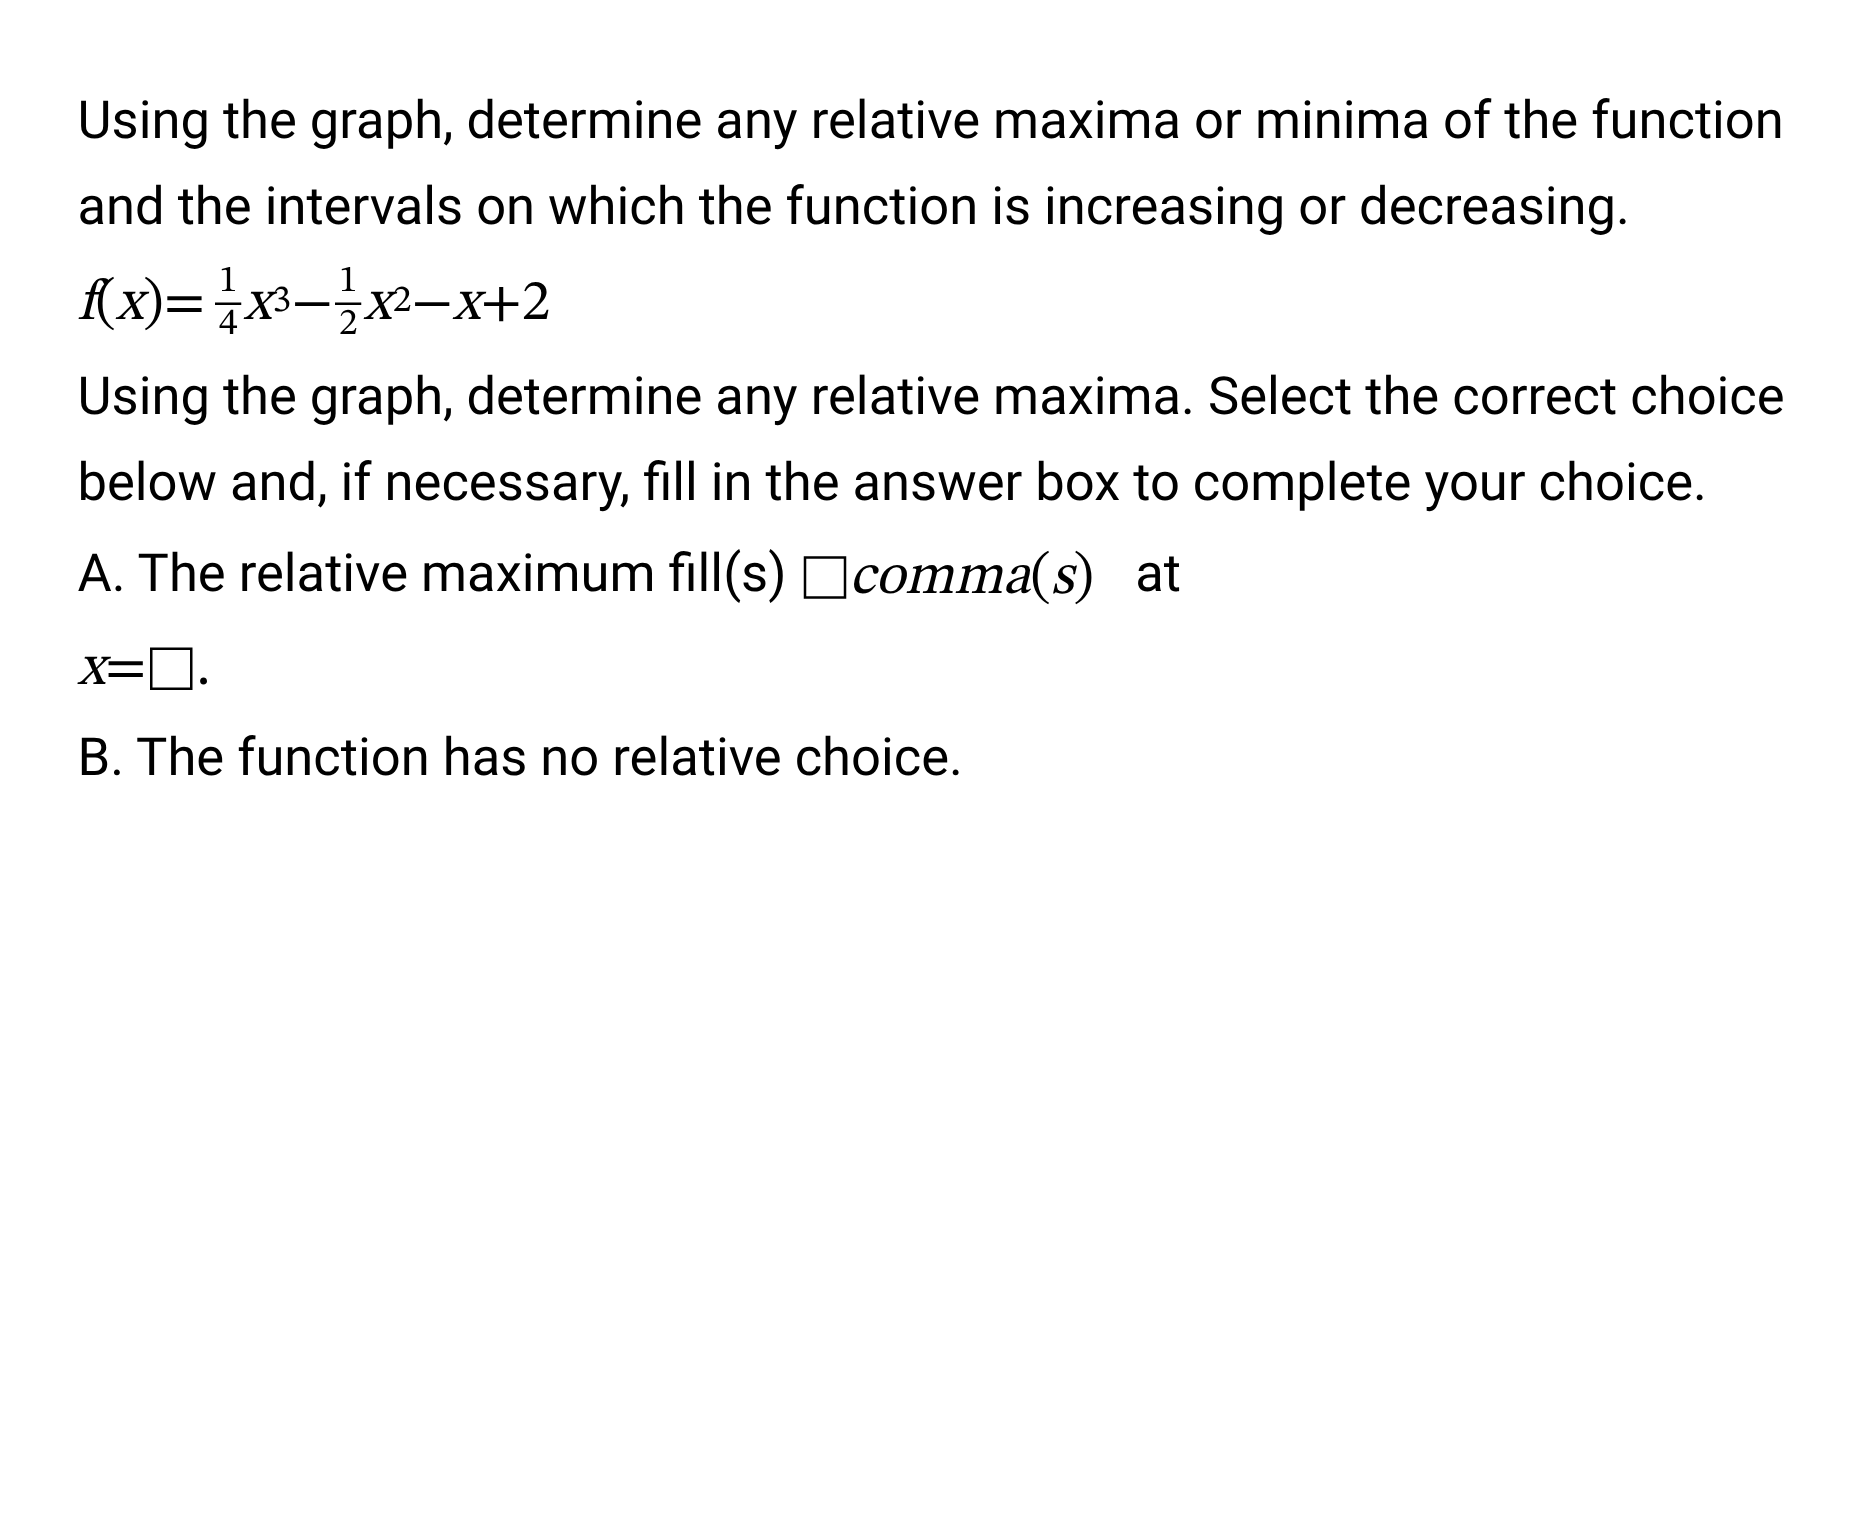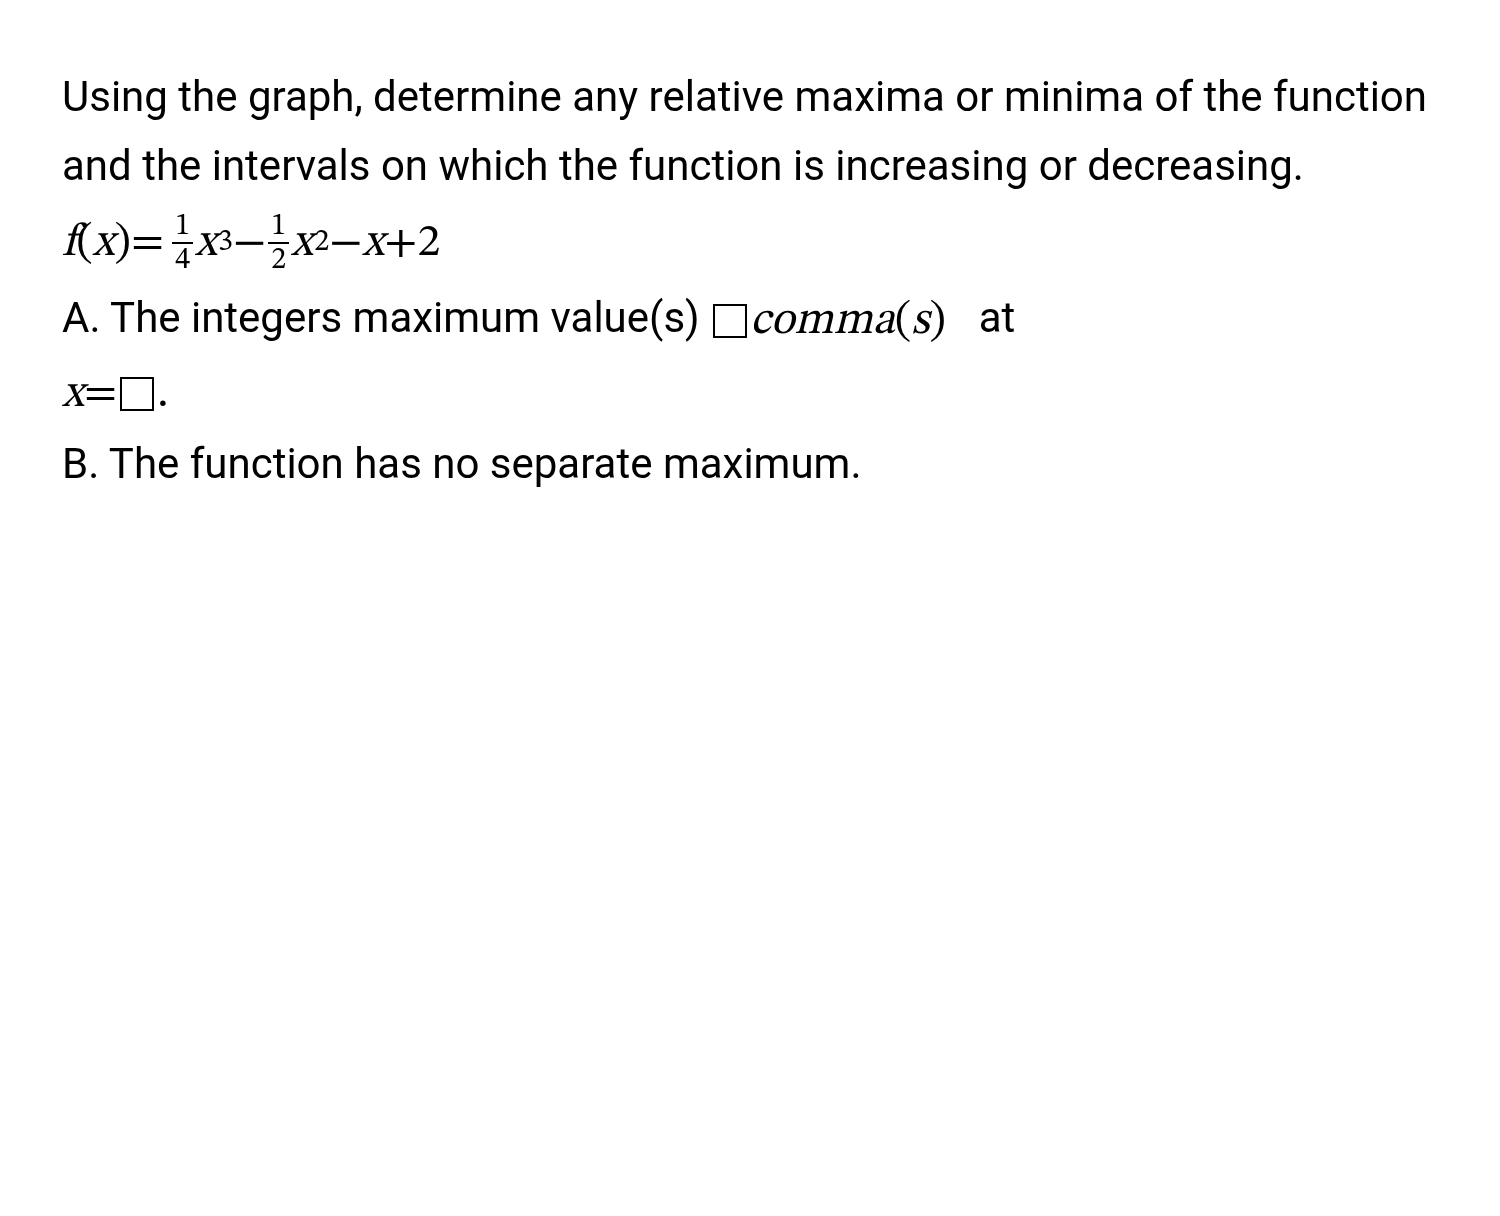--- a/index.html
+++ b/index.html
@@ -107,23 +107,24 @@
       </span>
       <span>x</span>
       <span class="sup">2</span>
       <span class="upright"> − </span>
       <span>x</span>
       <span class="upright"> + </span>
       <span class="upright">2</span>
     </span>
   </div>
 
+  <div class="para">Using the graph, determine any relative maxima. Select the correct choice below and, if necessary, fill in the answer box to complete your choice.</div>
 
   <div class="para">
-    <span>A. The integers maximum value(s) </span>
+    <span>A. The relative maximum fill(s) </span>
     <span class="math">
       <span class="box upright"></span>
       <span>comma</span>
       <span class="upright">(</span>
       <span>s</span>
       <span class="upright">)</span>
     </span>
     <span class="space-before-at"></span>
     <span> at</span>
   </div>
@@ -131,15 +132,15 @@
   <div class="para">
     <span class="math">
       <span>x</span>
       <span class="upright"> = </span>
       <span class="box upright"></span>
       <span class="upright"> .</span>
     </span>
   </div>
 
 
-  <div class="para">B. The function has no separate maximum.</div>
+  <div class="para">B. The function has no relative choice.</div>
 
 </div>
 
 </body></html>

